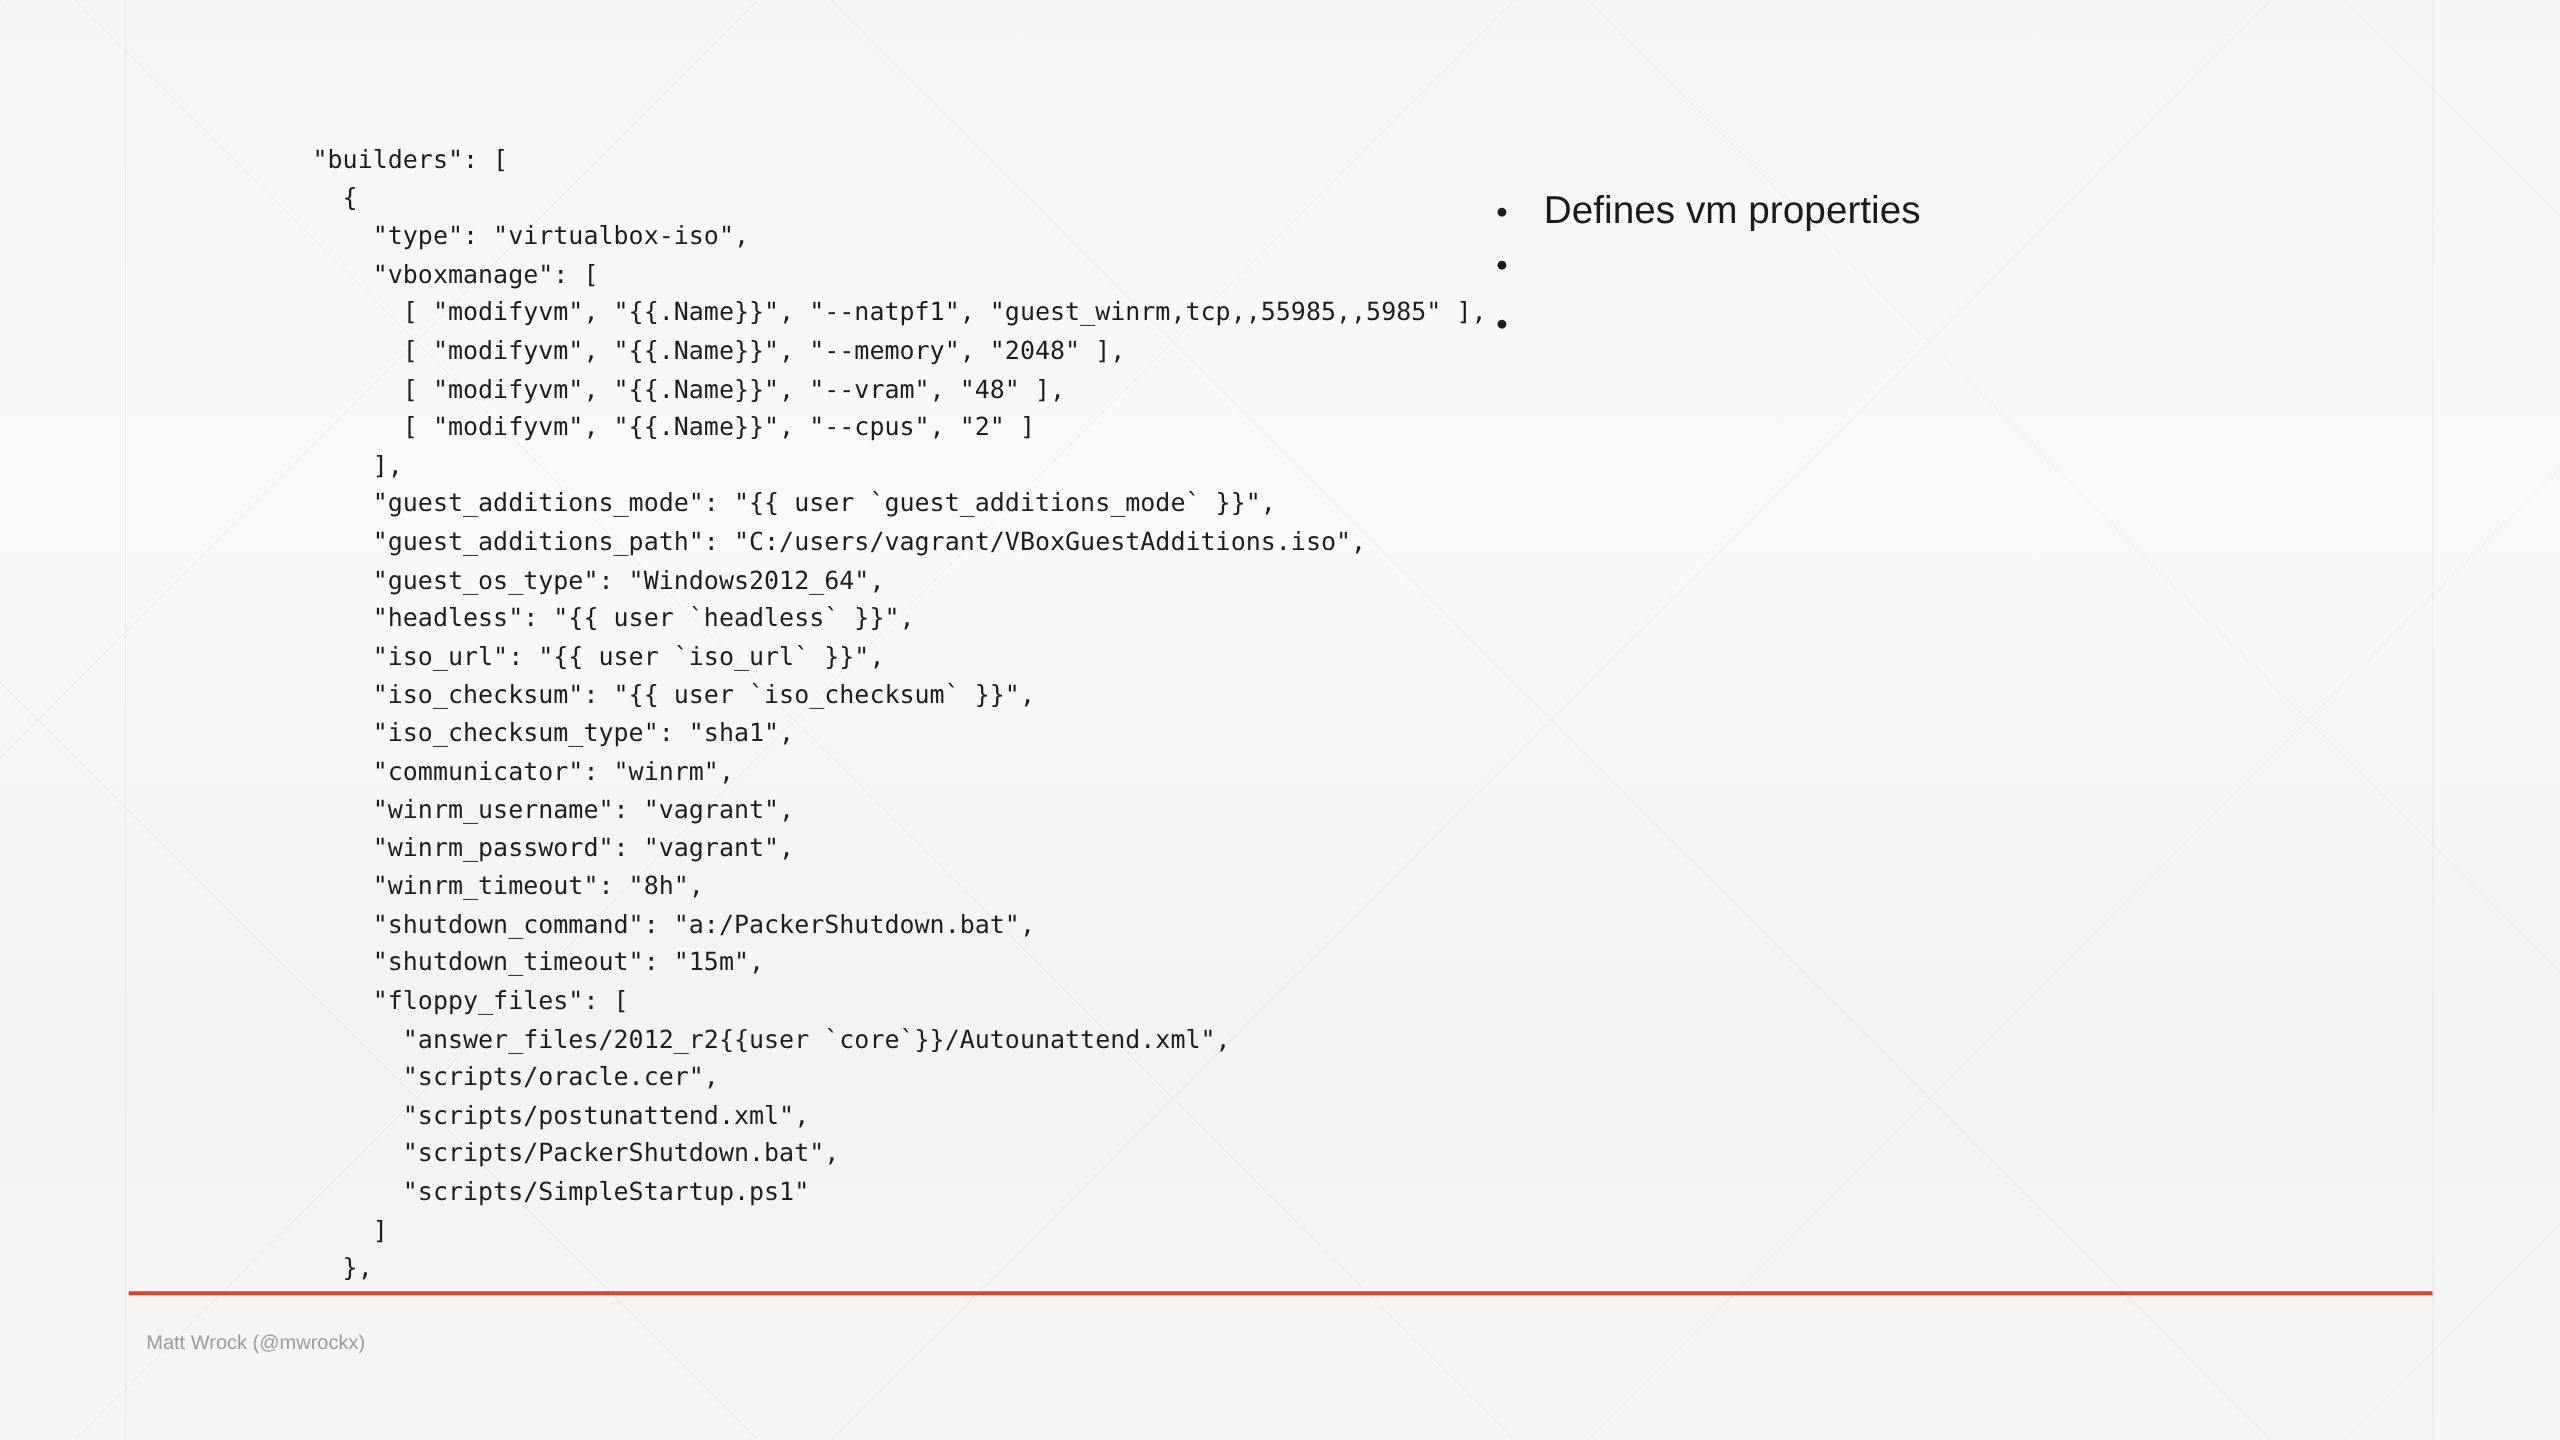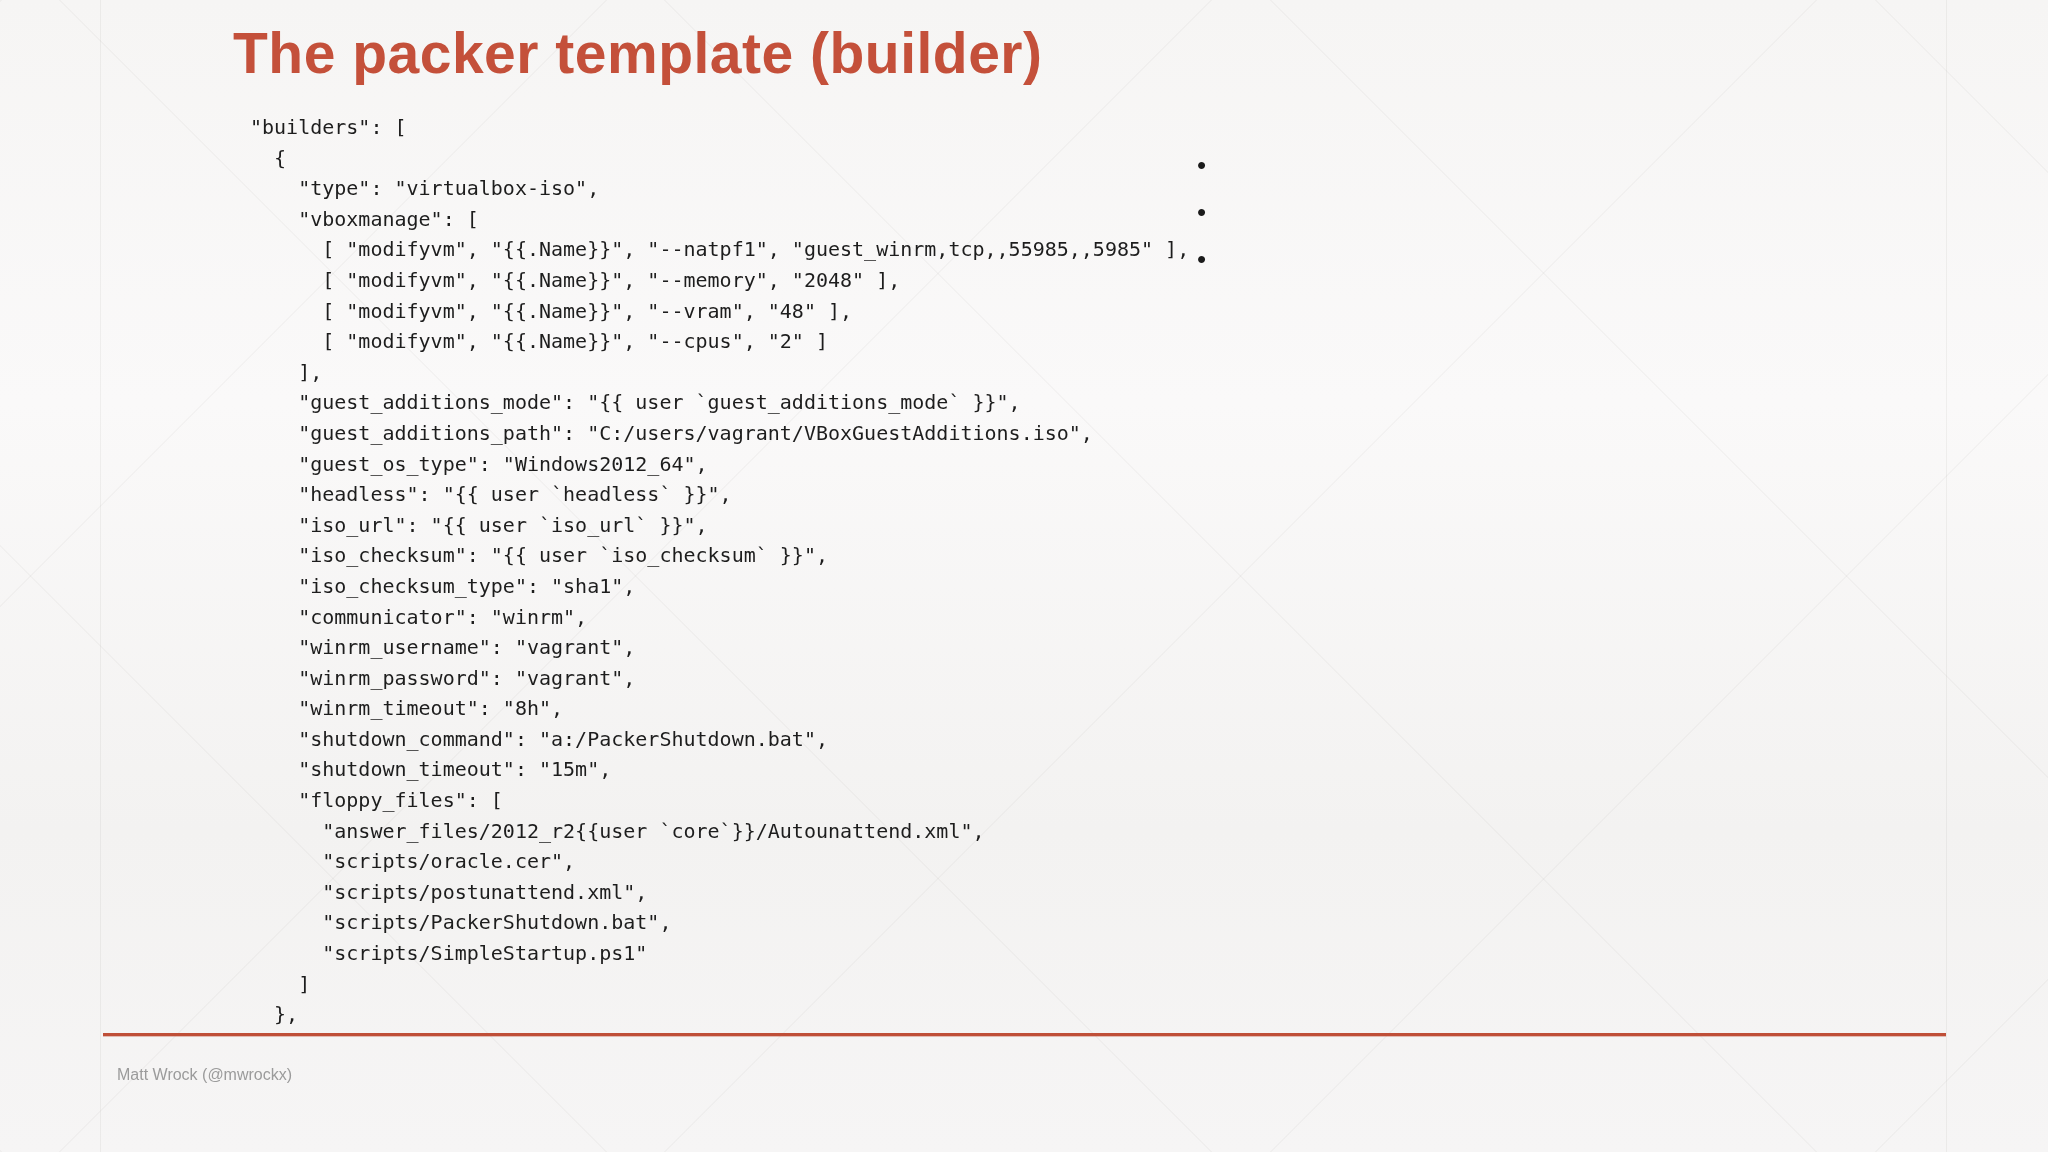--- a/index.html
+++ b/index.html
@@ -109,27 +109,27 @@
   }
 </style>
 </head>
 <body>
 
 <div class="slide">
 
   <div class="vline left"></div>
   <div class="vline right"></div>
 
-  <h1 class="title">The packer template (builder)</h1>
 
   <pre class="code"><code><span class="code-line">"builders": [</span><span class="code-line">  {</span><span class="code-line">    "type": "virtualbox-iso",</span><span class="code-line">    "vboxmanage": [</span><span class="code-line">      [ "modifyvm", "{{.Name}}", "--natpf1", "guest_winrm,tcp,,55985,,5985" ],</span><span class="code-line">      [ "modifyvm", "{{.Name}}", "--memory", "2048" ],</span><span class="code-line">      [ "modifyvm", "{{.Name}}", "--vram", "48" ],</span><span class="code-line">      [ "modifyvm", "{{.Name}}", "--cpus", "2" ]</span><span class="code-line">    ],</span><span class="code-line">    "guest_additions_mode": "{{ user `guest_additions_mode` }}",</span><span class="code-line">    "guest_additions_path": "C:/users/vagrant/VBoxGuestAdditions.iso",</span><span class="code-line">    "guest_os_type": "Windows2012_64",</span><span class="code-line">    "headless": "{{ user `headless` }}",</span><span class="code-line">    "iso_url": "{{ user `iso_url` }}",</span><span class="code-line">    "iso_checksum": "{{ user `iso_checksum` }}",</span><span class="code-line">    "iso_checksum_type": "sha1",</span><span class="code-line">    "communicator": "winrm",</span><span class="code-line">    "winrm_username": "vagrant",</span><span class="code-line">    "winrm_password": "vagrant",</span><span class="code-line">    "winrm_timeout": "8h",</span><span class="code-line">    "shutdown_command": "a:/PackerShutdown.bat",</span><span class="code-line">    "shutdown_timeout": "15m",</span><span class="code-line">    "floppy_files": [</span><span class="code-line">      "answer_files/2012_r2{{user `core`}}/Autounattend.xml",</span><span class="code-line">      "scripts/oracle.cer",</span><span class="code-line">      "scripts/postunattend.xml",</span><span class="code-line">      "scripts/PackerShutdown.bat",</span><span class="code-line">      "scripts/SimpleStartup.ps1"</span><span class="code-line">    ]</span><span class="code-line">  },</span></code></pre>
 
   <ul class="bullets">
       <li class="bullet">
       <span class="dot">•</span>
+      <span class="bullet-text">Defines vm properties</span>
     </li>
       <li class="bullet">
       <span class="dot">•</span>
     </li>
       <li class="bullet">
       <span class="dot">•</span>
     </li>
     </ul>
 
   <div class="rule"></div>

